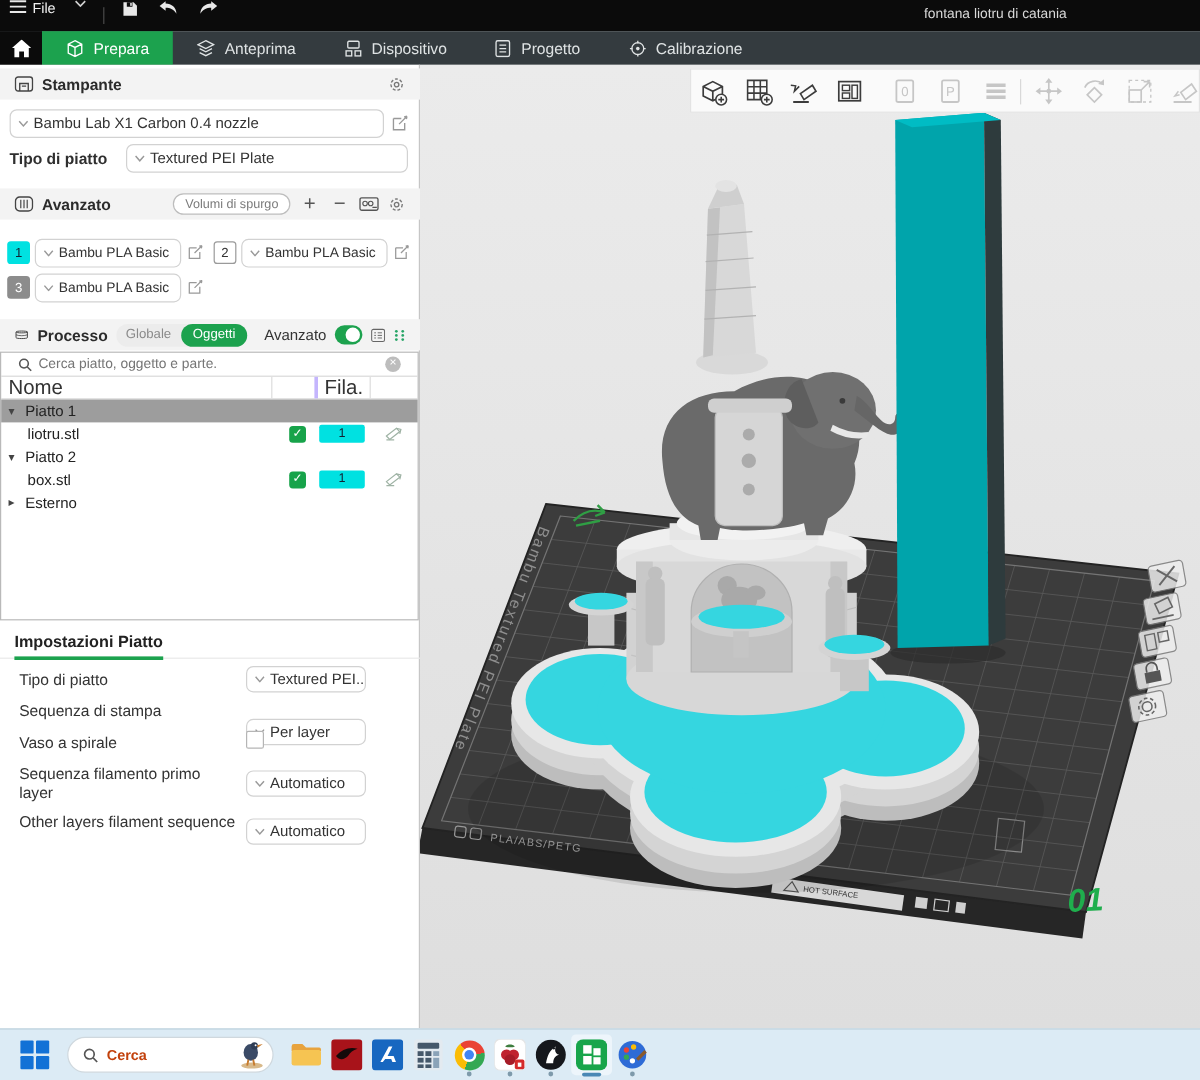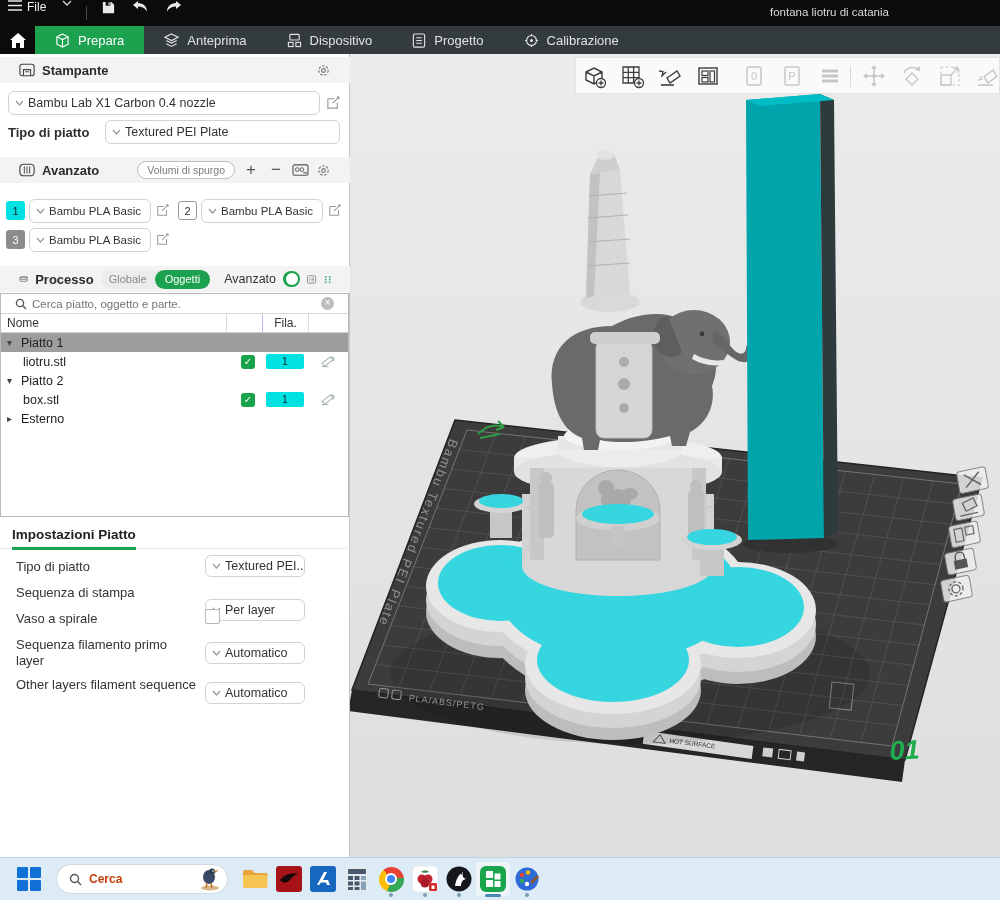--- a/index.html
+++ b/index.html
@@ -16,21 +16,21 @@
   svg.ic { display:block; }
 
   
   #tabbar { left:0; top:26px; width:1000px; height:28px; background:#343b3f; display:flex; align-items:stretch; }
   #home-btn { width:35px; background:#0b0b0b; display:flex; align-items:center; justify-content:center; }
   .tab { display:flex; align-items:center; gap:8px; padding:0 20px; color:#dfe3e4; font-size:13px; }
   .tab.active { background:#1ca24e; color:#fff; }
 
   
   #panel { left:0; top:54px; width:350px; height:803px; background:#fff; border-right:1px solid #c6c6c6; }
-  .sec-header { position:absolute; left:0; width:350px; height:26px; background:#f3f3f3; display:flex; align-items:center; gap:7px; padding:0 19px; }
+  .sec-header { position:absolute; left:0; width:350px; height:26px; background:#f3f3f3; display:flex; align-items:center; gap:7px; padding:0 12px; }
   .sec-title { font-size:13px; font-weight:700; color:#2b2b2b; }
   .spacer { flex:1; }
   .select { position:absolute; height:24px; background:#fff; border:1px solid #d2d2d2; border-radius:6px; display:flex; align-items:center; gap:4px; padding:0 6px; font-size:12.5px; color:#333; overflow:hidden; white-space:nowrap; }
   .select .chev { flex:0 0 auto; }
   .lbl { font-size:13px; color:#2f2f2f; }
   .pill { border:1px solid #bdbdbd; border-radius:10px; font-size:10.5px; color:#7a7a7a; padding:2px 9px; background:#fff; }
   .mathbtn { font-size:17px; color:#555; width:18px; text-align:center; }
   .slot-badge { position:absolute; width:19px; height:19px; border-radius:3px; font-size:11px; display:flex; align-items:center; justify-content:center; }
   .badge-1 { background:#00e1e1; color:#123; }
   .badge-2 { background:#fff; color:#333; border:1px solid #9a9a9a; }
@@ -39,24 +39,24 @@
   .scope-toggle .off { color:#8a8a8a; padding:0 8px; }
   .scope-toggle .on { background:#1ca24e; color:#fff; border-radius:10px; height:19px; display:flex; align-items:center; padding:0 10px; }
   .switch { width:30px; height:16px; border-radius:8px; background:#1ca24e; position:relative; }
   .switch .knob { position:absolute; right:2px; top:2px; width:12px; height:12px; border-radius:50%; background:#fff; }
 
   
   #objtable { position:absolute; left:0px; top:239px; width:349px; height:224px; border:1px solid #b9b9b9; background:#fff; }
   #searchrow { height:20px; display:flex; align-items:center; gap:5px; padding:0 14px; border-bottom:1px solid #d9d9d9; }
   #searchrow input { flex:1; border:none; outline:none; font-size:11.5px; color:#555; font-family:"Liberation Sans",sans-serif; }
   #clear-x { width:13px; height:13px; border-radius:50%; background:#bdbdbd; color:#fff; font-size:10px; line-height:12px; text-align:center; }
-  #headrow { height:19px; display:flex; align-items:center; border-bottom:1px solid #cfcfcf; font-size:12px; color:#333; }
+  #headrow { height:19px; display:flex; align-items:center; border-bottom:1px solid #cfcfcf; font-size:17px; color:#333; }
   #headrow .c1 { flex:1; padding-left:6px; }
   #headrow .c2 { width:28px; border-left:1px solid #dcdcdc; height:100%; }
-  #headrow .c3 { width:46px; border-left:1px solid #c4b5fd; height:100%; display:flex; align-items:center; justify-content:center;margin-left:8px; }
+  #headrow .c3 { width:46px; border-left:3px solid #c4b5fd; height:100%; display:flex; align-items:center; justify-content:center;margin-left:8px; }
   #headrow .c4 { width:40px; border-left:1px solid #dcdcdc; height:100%; }
   .trow { height:19px; display:flex; align-items:center; font-size:12.5px; color:#222; }
   .trow.sel { background:#9d9d9d; }
   .trow .name { flex:1; display:flex; align-items:center; gap:4px; padding-left:6px; }
   .trow .indent { padding-left:22px; }
   .trow .chev-t { font-size:10px; color:#444; width:10px; }
   .trow .c2 { width:28px; display:flex; justify-content:center; }
   .trow .c3 { width:46px; display:flex; justify-content:center; }
   .trow .c4 { width:40px; display:flex; justify-content:center; }
   .chk { width:14px; height:14px; border-radius:3px; background:#17a34a; color:#fff; font-size:10px; line-height:14px; text-align:center; }

